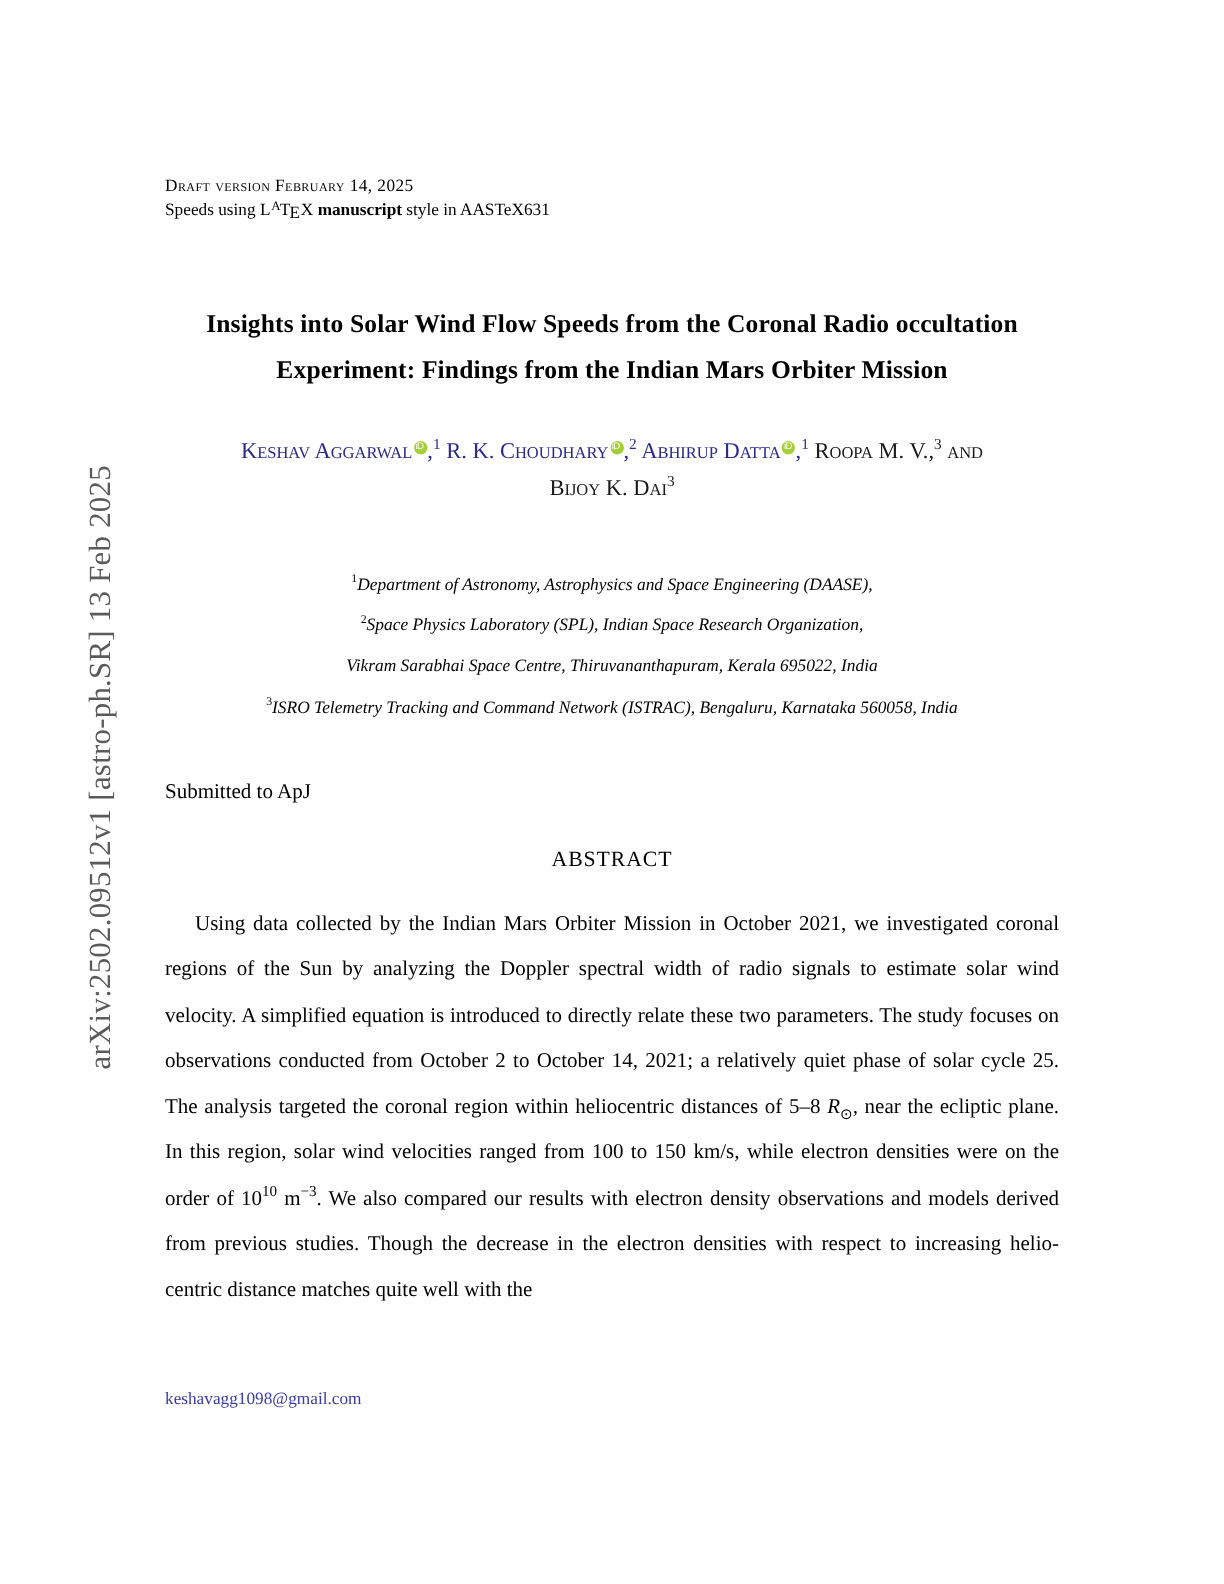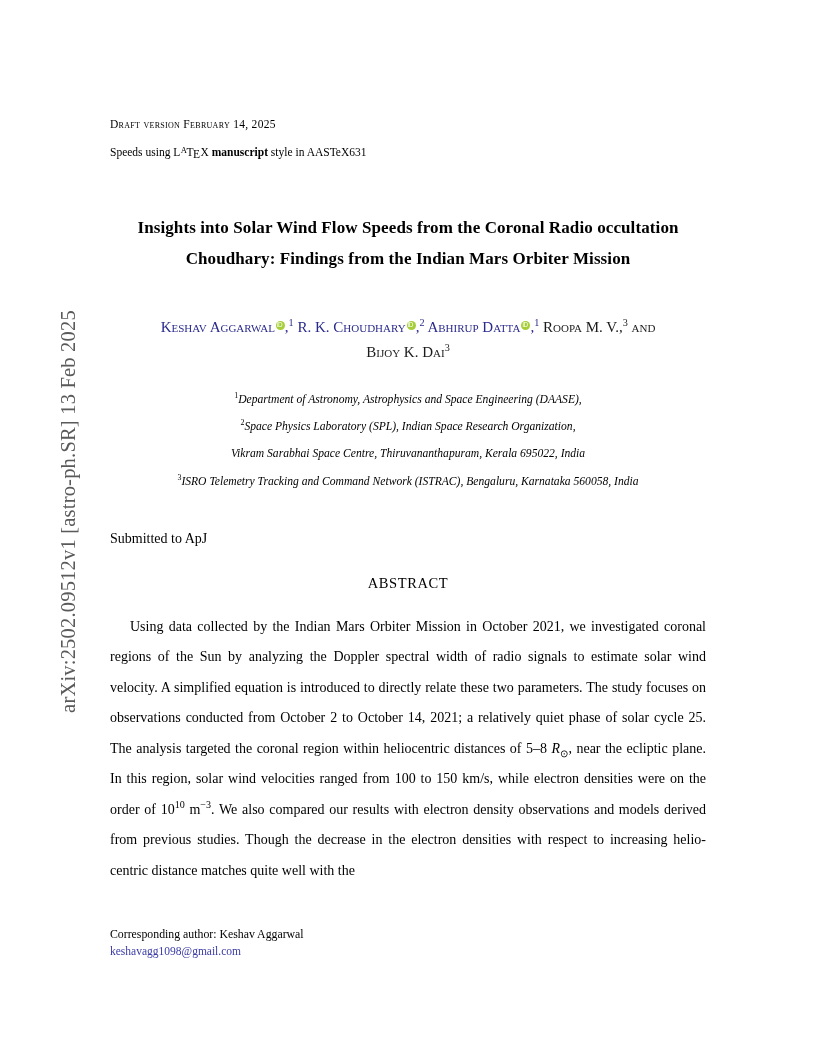--- a/index.html
+++ b/index.html
@@ -42,21 +42,21 @@
     left: 110px;
     top: 118px;
     width: 596px;
   }
 
   .draft-line {
     font-family: "Liberation Serif", serif;
     font-size: 11.5px;
     font-variant: small-caps;
     letter-spacing: 0.3px;
-    margin-bottom: 16px;
+    margin-bottom: 4px;
   }
   .typeset-line {
     font-family: "Liberation Serif", serif;
     font-size: 11.5px;
     margin-bottom: 0;
   }
   .latex {
     font-style: normal;
     margin-top: 23px;
   }
@@ -67,21 +67,21 @@
   .title {
     margin-top: 54px;
     text-align: center;
     font-size: 17px;
     font-weight: bold;
     line-height: 1.85;
     letter-spacing: 0.1px;
   }
 
   .authors {
-    margin-top: 40px;
+    margin-top: 26px;
     text-align: center;
     font-size: 15px;
     color: #2a2a8c;
     line-height: 1.7;
     font-variant: small-caps;
   }
   .authors .dark { color: #1a1a1a; }
   sup {
     font-size: 0.68em;
     vertical-align: super;
@@ -106,21 +106,21 @@
     left: 1.2px;
     top: -1.2px;
     font-size: 6.4px;
     color: #ffffff;
     font-family: "Liberation Sans", sans-serif;
     font-variant: normal;
     letter-spacing: -0.4px;
   }
 
   .affiliations {
-    margin-top: 20px;
+    margin-top: 36px;
     text-align: center;
     font-size: 11.6px;
     font-style: italic;
     line-height: 2.35;
   }
   .affiliations sup { font-style: normal; }
 
   .submitted {
     margin-top: 36px;
     text-align: left;
@@ -166,21 +166,21 @@
 
   <div class="arxiv-stamp">arXiv:2502.09512v1  [astro-ph.SR]  13 Feb 2025</div>
 
   <div class="content">
 
     <div class="draft-line">Draft version February 14, 2025</div>
     <div class="typeset-line"><span>Speeds using L</span><span class="latex"><span class="a">A</span><span>T</span><span class="e">E</span><span>X </span></span><span class="bold">manuscript</span><span> style in AASTeX631</span></div>
 
     <div class="title">
       <div>Insights into Solar Wind Flow Speeds from the Coronal Radio occultation</div>
-      <div>Choudhary: Findings from the Indian Mars Orbiter Mission</div>
+      <div>Experiment: Findings from the Indian Mars Orbiter Mission</div>
     </div>
 
     <div class="authors">
       <span><span>Keshav Aggarwal</span><span class="orcid"></span>,<sup>1</sup></span>
       <span> <span>R. K. Choudhary</span><span class="orcid"></span>,<sup>2</sup></span>
       <span> <span>Abhirup Datta</span><span class="orcid"></span>,<sup>1</sup></span>
       <span class="dark"> <span>Roopa M. V.</span>,<sup>3</sup></span>
       <span class="dark">and</span>
       <br>
       <span class="dark"><span>Bijoy K. Dai</span><sup>3</sup></span>
@@ -195,17 +195,16 @@
 
     <div class="submitted">Submitted to ApJ</div>
 
     <div class="abstract-head">ABSTRACT</div>
 
     <div class="abstract-body"><span>Using data collected by the Indian Mars Orbiter Mission in October 2021, we investigated coronal regions of the Sun by analyzing the Doppler spectral width of radio signals to estimate solar wind velocity. A simplified equation is introduced to directly relate these two parameters. The study focuses on observations conducted from October 2 to October 14, 2021; a relatively quiet phase of solar cycle 25. The analysis targeted the coronal region within heliocentric distances of 5–8 </span><i>R</i><span class="sub">⊙</span><span>, near the ecliptic plane. In this region, solar wind velocities ranged from 100 to 150 km/s, while electron densities were on the order of 10</span><span class="sup">10</span><span> m</span><span class="sup">−3</span><span>. We also compared our results with electron density observations and models derived from previous studies. Though the decrease in the electron densities with respect to increasing helio-centric distance matches quite well with the</span></div>
 
   </div>
 
   <div class="footer">
-    <div>Corresponding author: Keshav Aggarwal</div>
     <div class="email">keshavagg1098@gmail.com</div>
   </div>
 
 </div>
 
 </body></html>

